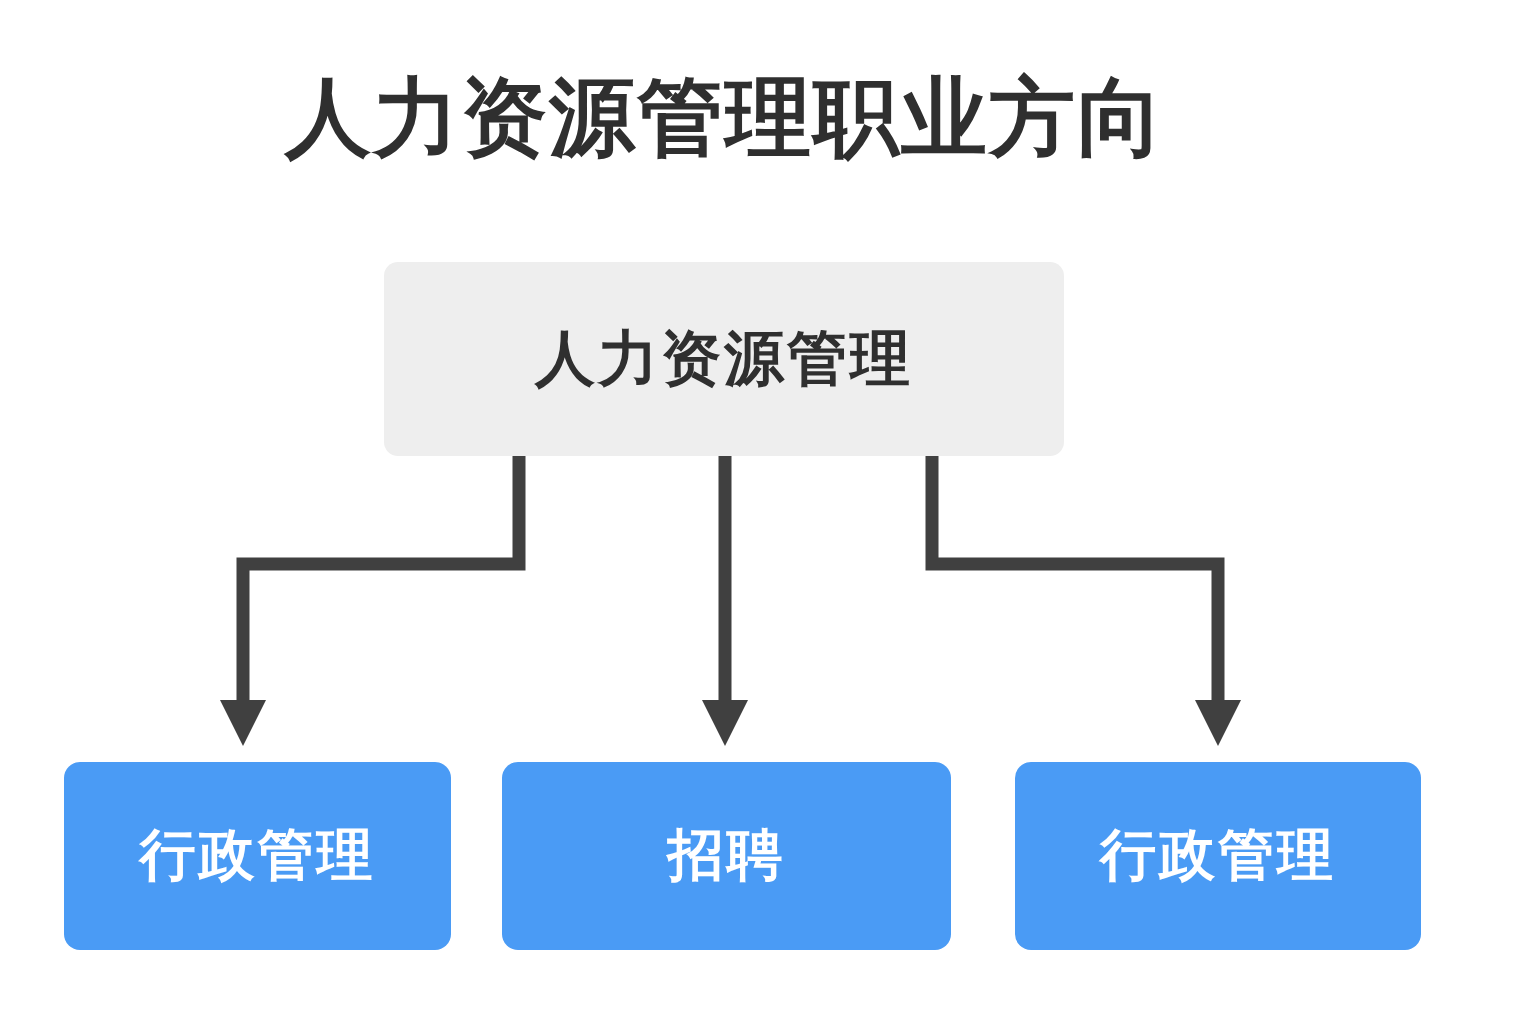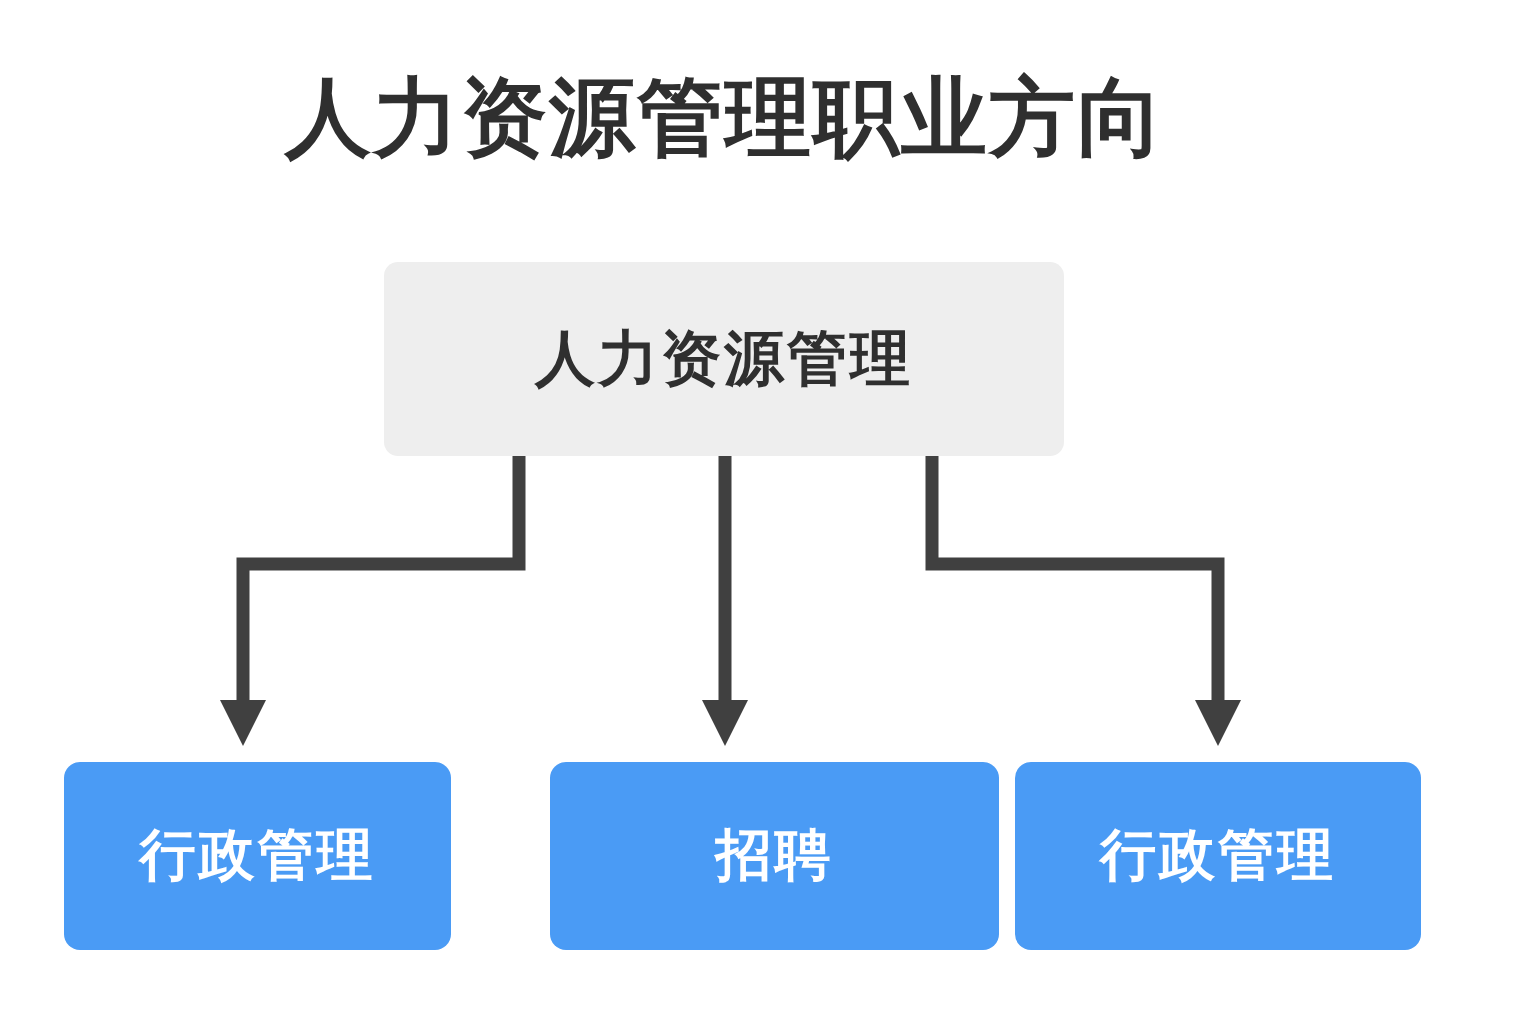--- a/index.html
+++ b/index.html
@@ -59,21 +59,21 @@
     top: 762px;
     height: 188px;
   }
   .child-node .node-label {
     font-size: 56px;
     font-weight: 700;
     color: #ffffff;
     letter-spacing: 3px;
   }
   #child-node-0 { left: 64px;   width: 387px; }
-  #child-node-1 { left: 502px;  width: 449px; margin-left: 48px; }
+  #child-node-1 { left: 502px;  width: 449px; }
   #child-node-2 { left: 1015px; width: 406px; }
 
   #connectors {
     position: absolute;
     left: 0;
     top: 0;
     width: 1536px;
     height: 1024px;
     pointer-events: none;
   }

